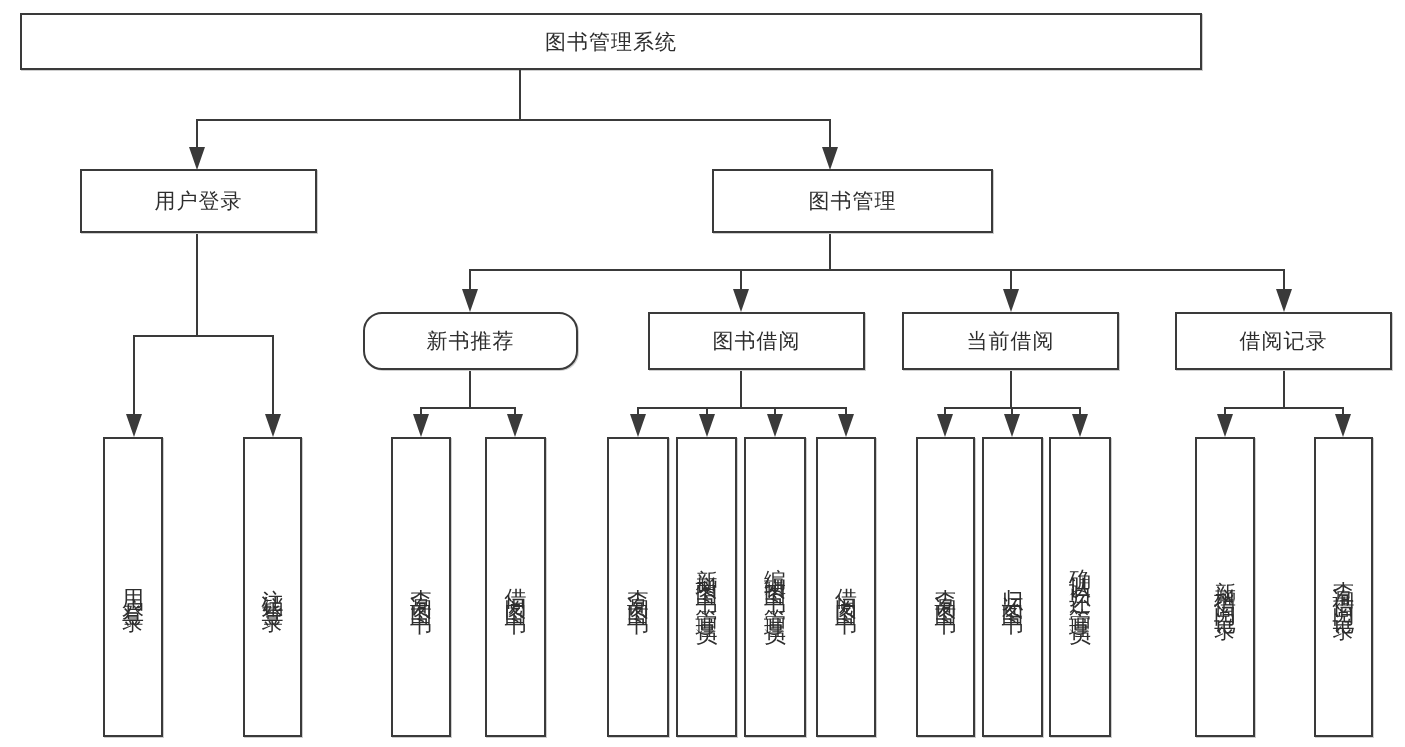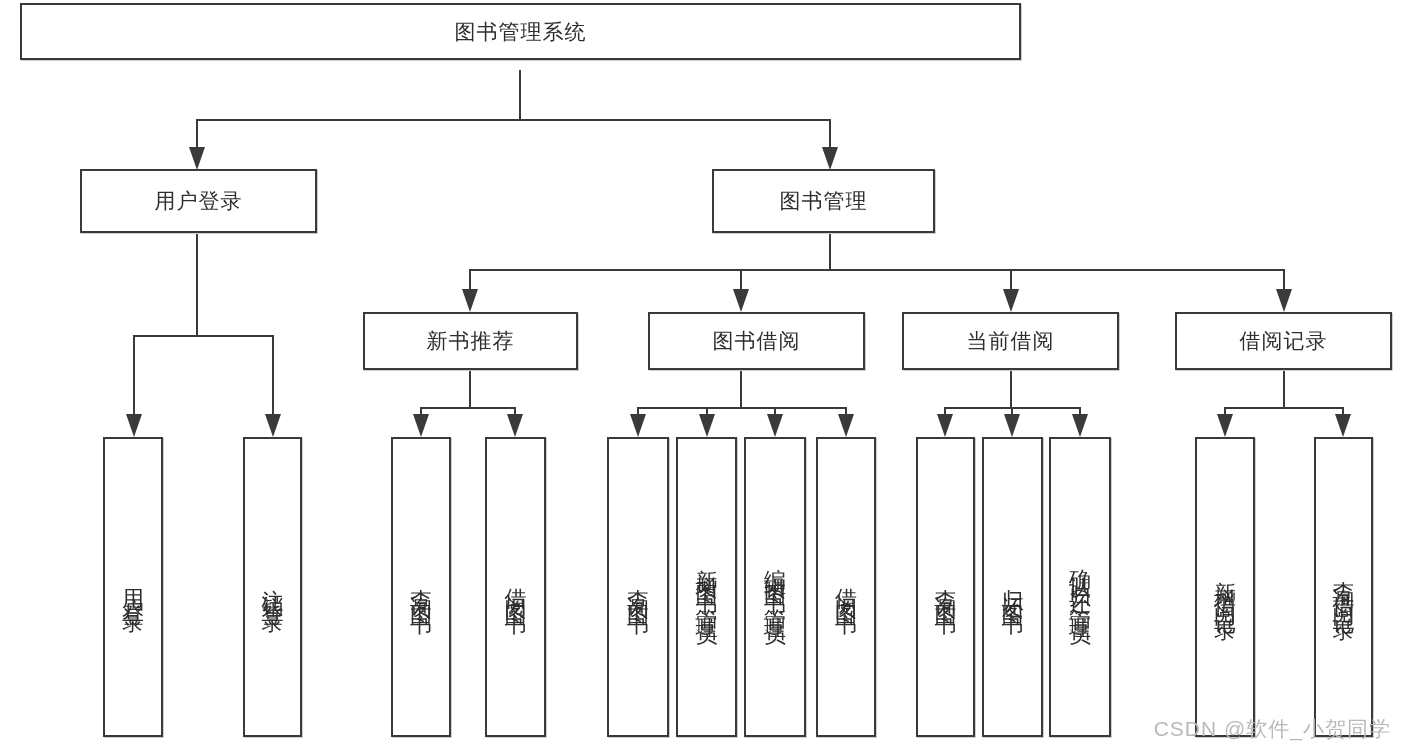--- a/index.html
+++ b/index.html
@@ -89,32 +89,32 @@
       <polygon points="767,414 783,414 775,437"></polygon>
       <polygon points="838,414 854,414 846,437"></polygon>
       <polygon points="937,414 953,414 945,437"></polygon>
       <polygon points="1004,414 1020,414 1012,437"></polygon>
       <polygon points="1072,414 1088,414 1080,437"></polygon>
       <polygon points="1217,414 1233,414 1225,437"></polygon>
       <polygon points="1335,414 1351,414 1343,437"></polygon>
     </g>
   </svg>
 
-  <div class="node h-node" style="left:20px;top:3px;width:1001px;height:57px;">
+  <div class="node h-node" style="left:20px;top:13px;width:1182px;height:57px;">
     <span>图书管理系统</span>
   </div>
 
   <div class="node h-node" style="left:80px;top:169px;width:237px;height:64px;">
     <span>用户登录</span>
   </div>
-  <div class="node h-node" style="left:712px;top:169px;width:223px;height:64px;">
+  <div class="node h-node" style="left:712px;top:169px;width:281px;height:64px;">
     <span>图书管理</span>
   </div>
 
-  <div class="node h-node" style="left:363px;top:312px;width:215px;height:58px;">
+  <div class="node h-node" style="left:363px;top:312px;width:215px;height:58px;border-radius:19px;">
     <span>新书推荐</span>
   </div>
   <div class="node h-node" style="left:632px;top:312px;width:217px;height:58px;margin-left:16px;">
     <span>图书借阅</span>
   </div>
   <div class="node h-node" style="left:902px;top:312px;width:217px;height:58px;font-family:Liberation Mono, monospace;">
     <span>当前借阅</span>
   </div>
   <div class="node h-node" style="left:1175px;top:312px;width:217px;height:58px;">
     <span>借阅记录</span>
@@ -157,15 +157,14 @@
     <span class="vtext">确认归还（管理员）</span>
   </div>
 
   <div class="node leaf" style="left:1195px;top:437px;width:60px;height:300px;">
     <span class="vtext">新增借阅记录</span>
   </div>
   <div class="node leaf" style="left:1314px;top:437px;width:59px;height:300px;">
     <span class="vtext">查询借阅记录</span>
   </div>
 
-  <div class="watermark">CSDN @软件_小贺同学</div>
 
 </div>
 
 </body></html>

